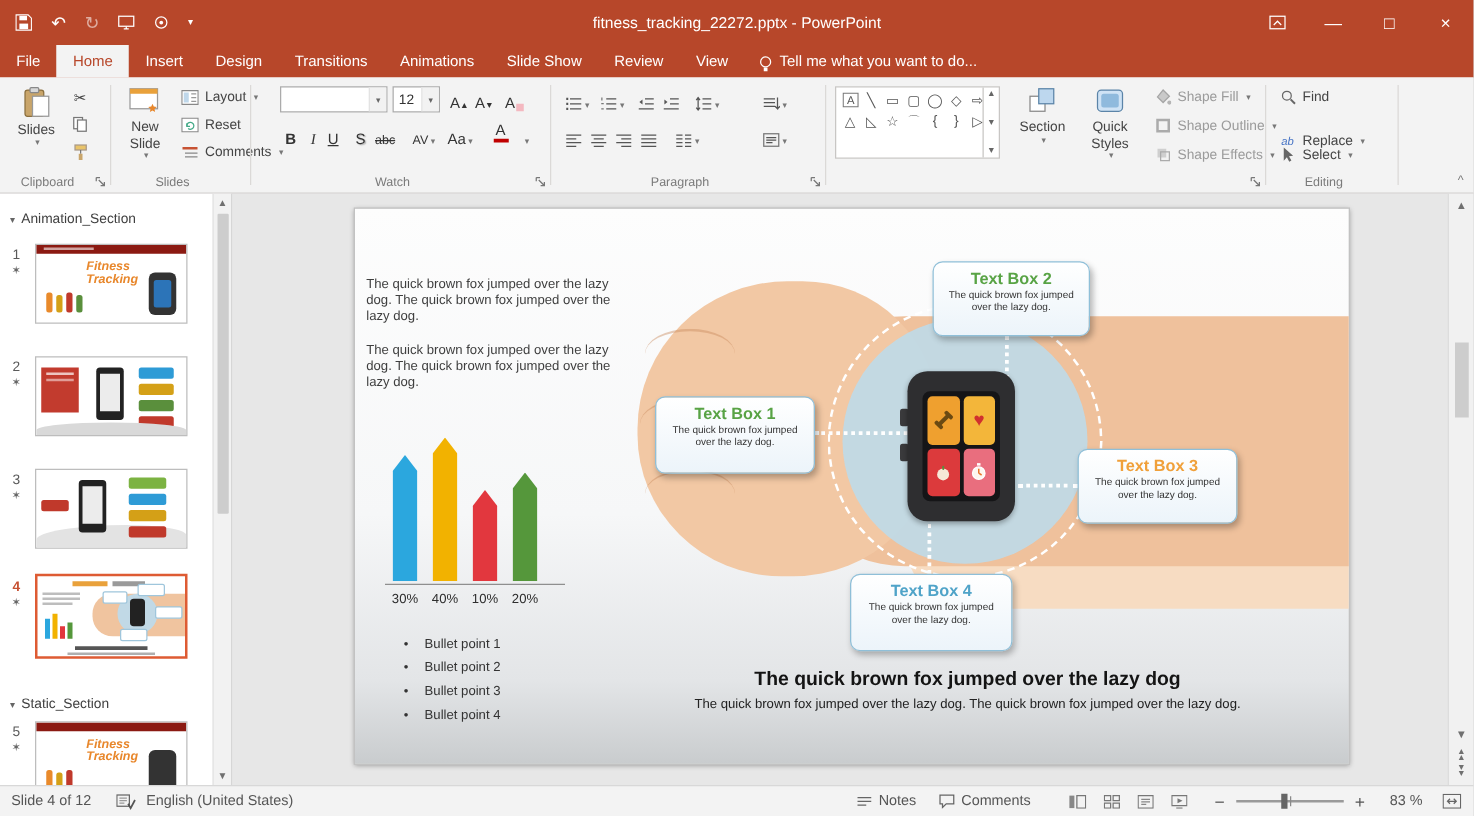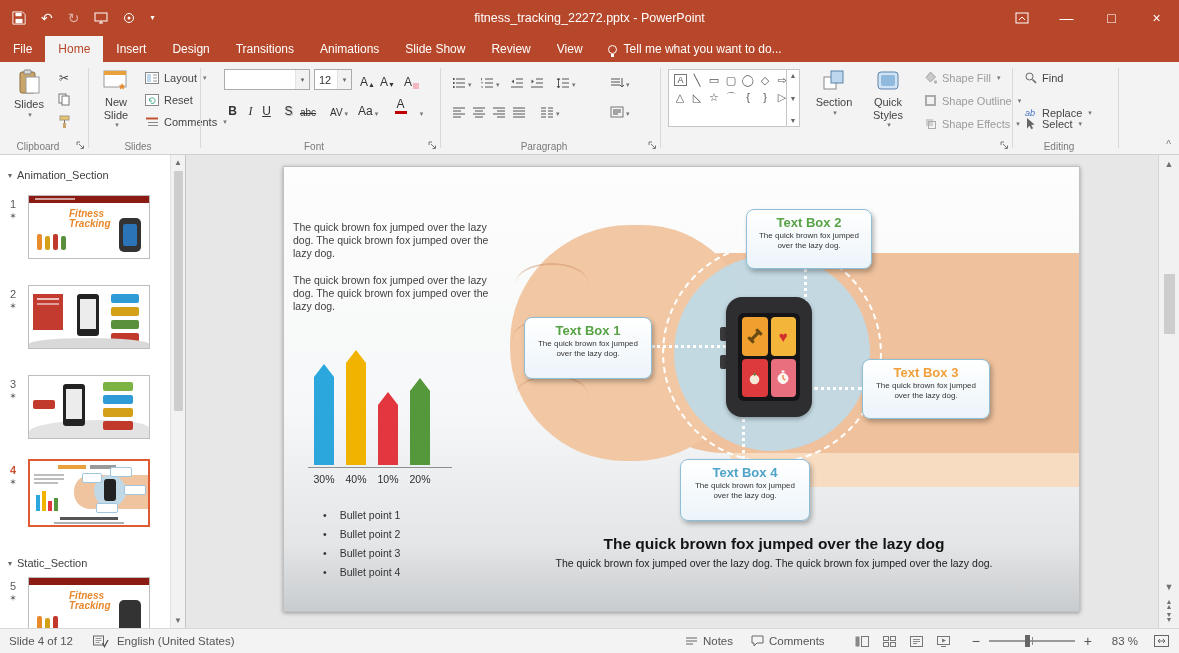--- a/index.html
+++ b/index.html
@@ -285,21 +285,21 @@
           <span>Aa</span>
           <span class="caret">▾</span>
         </div>
       <div class="ibtn" style="left:192px;top:34px;flex-direction:column;align-items:center">
           <span style="line-height:11px">A</span>
           <span class="colorbar"></span>
         </div>
       <div class="ibtn" style="left:212px;top:36px">
           <span class="caret">▾</span>
         </div>
-      <div class="grp-label">Font</div>
+      <div class="grp-label">Watch</div>
       <div class="launcher">
           <svg width="9" height="9">
             <path d="M1 1h3M1 1v3M3 3l4 4M7.5 4.5v3h-3" stroke="#777" fill="none"></path>
           </svg>
         </div>
     </div>
     <div class="gdiv" style="left:440px"></div>
 
     <div class="grp" style="left:440px;width:220px">
       <div class="ibtn" style="left:10px;top:7px">

